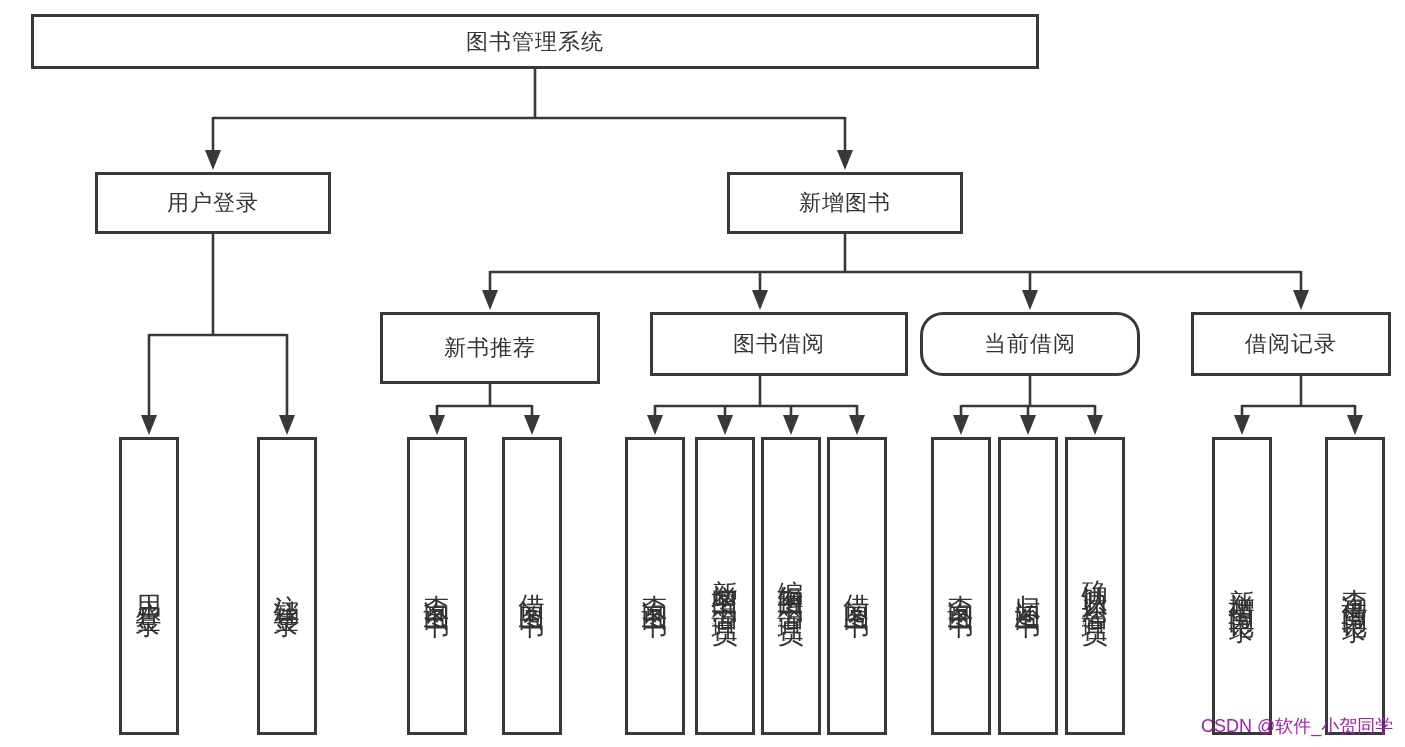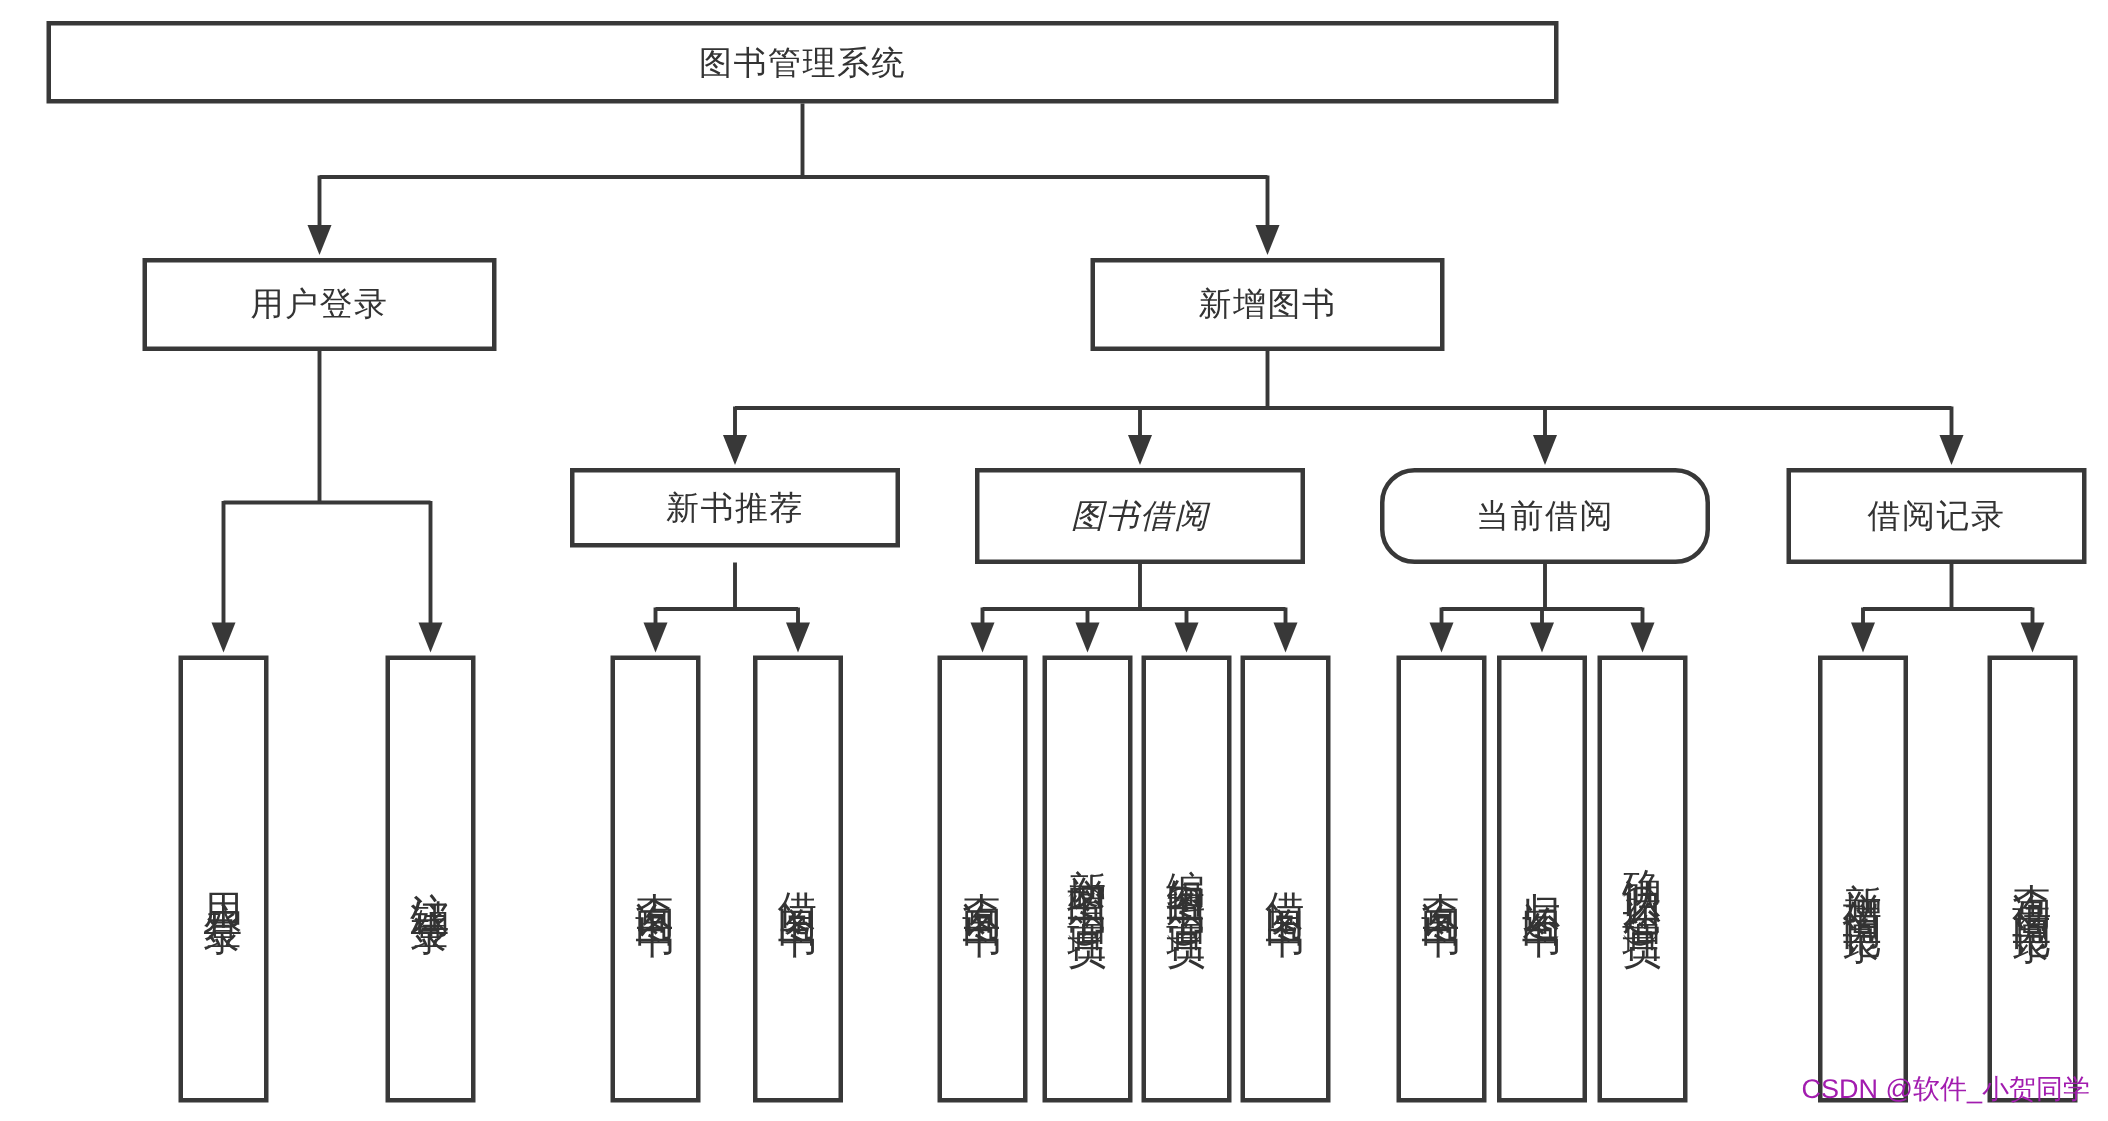--- a/index.html
+++ b/index.html
@@ -100,24 +100,24 @@
     <span class="lbl">图书管理系统</span>
   </div>
 
   <div class="node h-node" style="left:80px;top:172px;width:236px;height:62px;">
     <span class="lbl">用户登录</span>
   </div>
   <div class="node h-node" style="left:712px;top:172px;width:236px;height:62px;">
     <span class="lbl">新增图书</span>
   </div>
 
-  <div class="node h-node" style="left:365px;top:312px;width:220px;height:53px;">
+  <div class="node h-node" style="left:365px;top:312px;width:220px;height:72px;">
     <span class="lbl">新书推荐</span>
   </div>
-  <div class="node h-node" style="left:635px;top:312px;width:220px;height:64px;font-style:italic;">
+  <div class="node h-node" style="left:635px;top:312px;width:258px;height:64px;">
     <span class="lbl">图书借阅</span>
   </div>
   <div class="node h-node" style="left:905px;top:312px;width:220px;height:64px;border-radius:23px;">
     <span class="lbl">当前借阅</span>
   </div>
   <div class="node h-node" style="left:1176px;top:312px;width:200px;height:64px;">
     <span class="lbl">借阅记录</span>
   </div>
 
   <div class="node v-node" style="left:104px;top:437px;width:60px;height:298px;">

